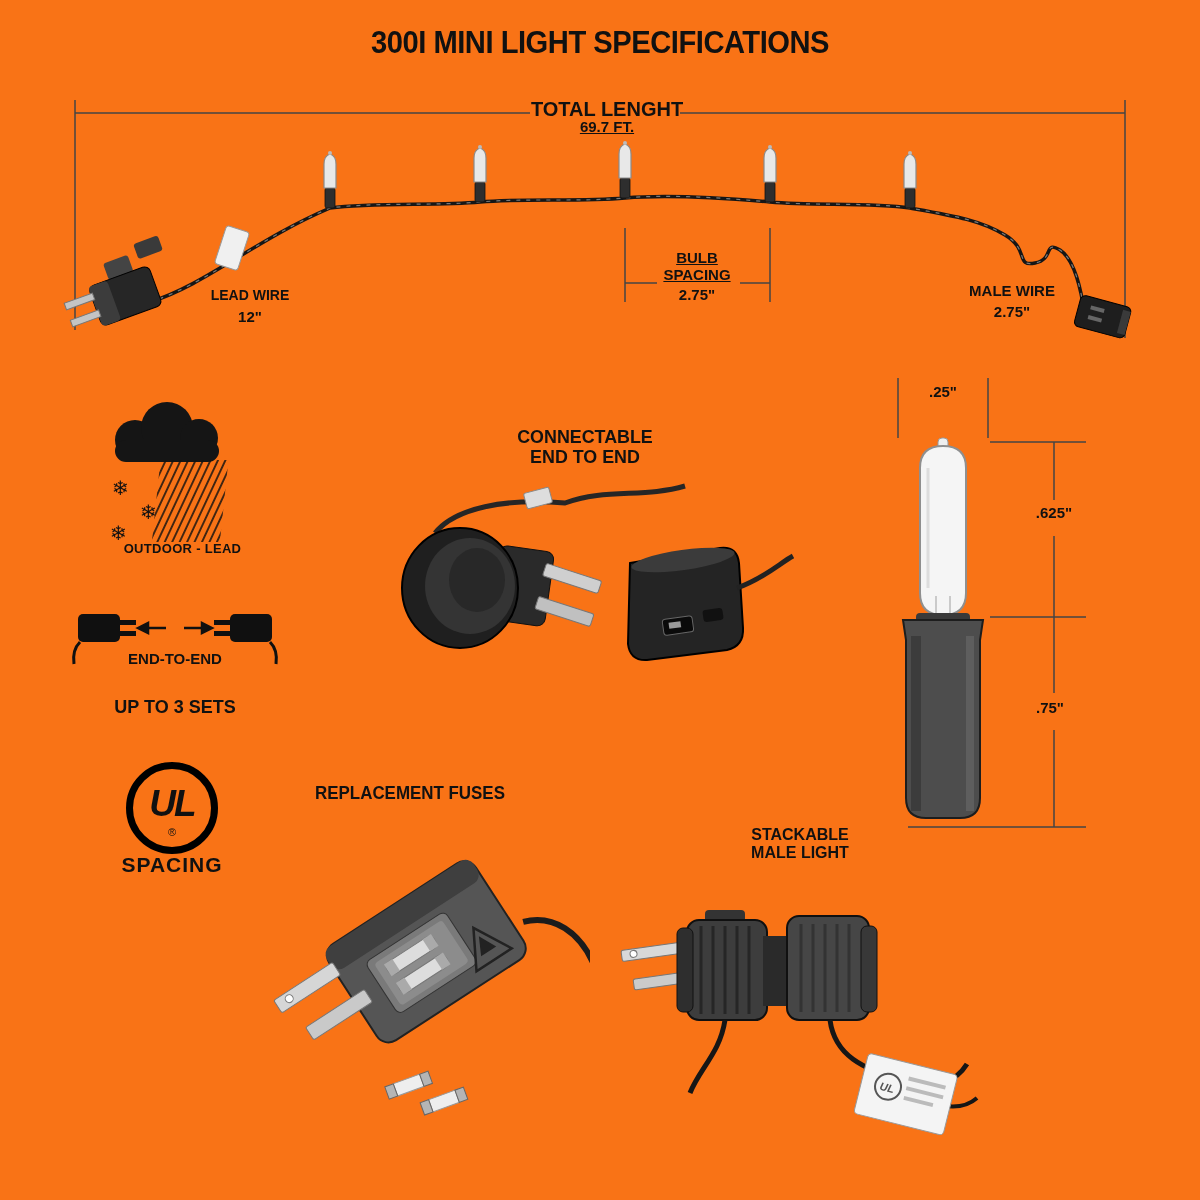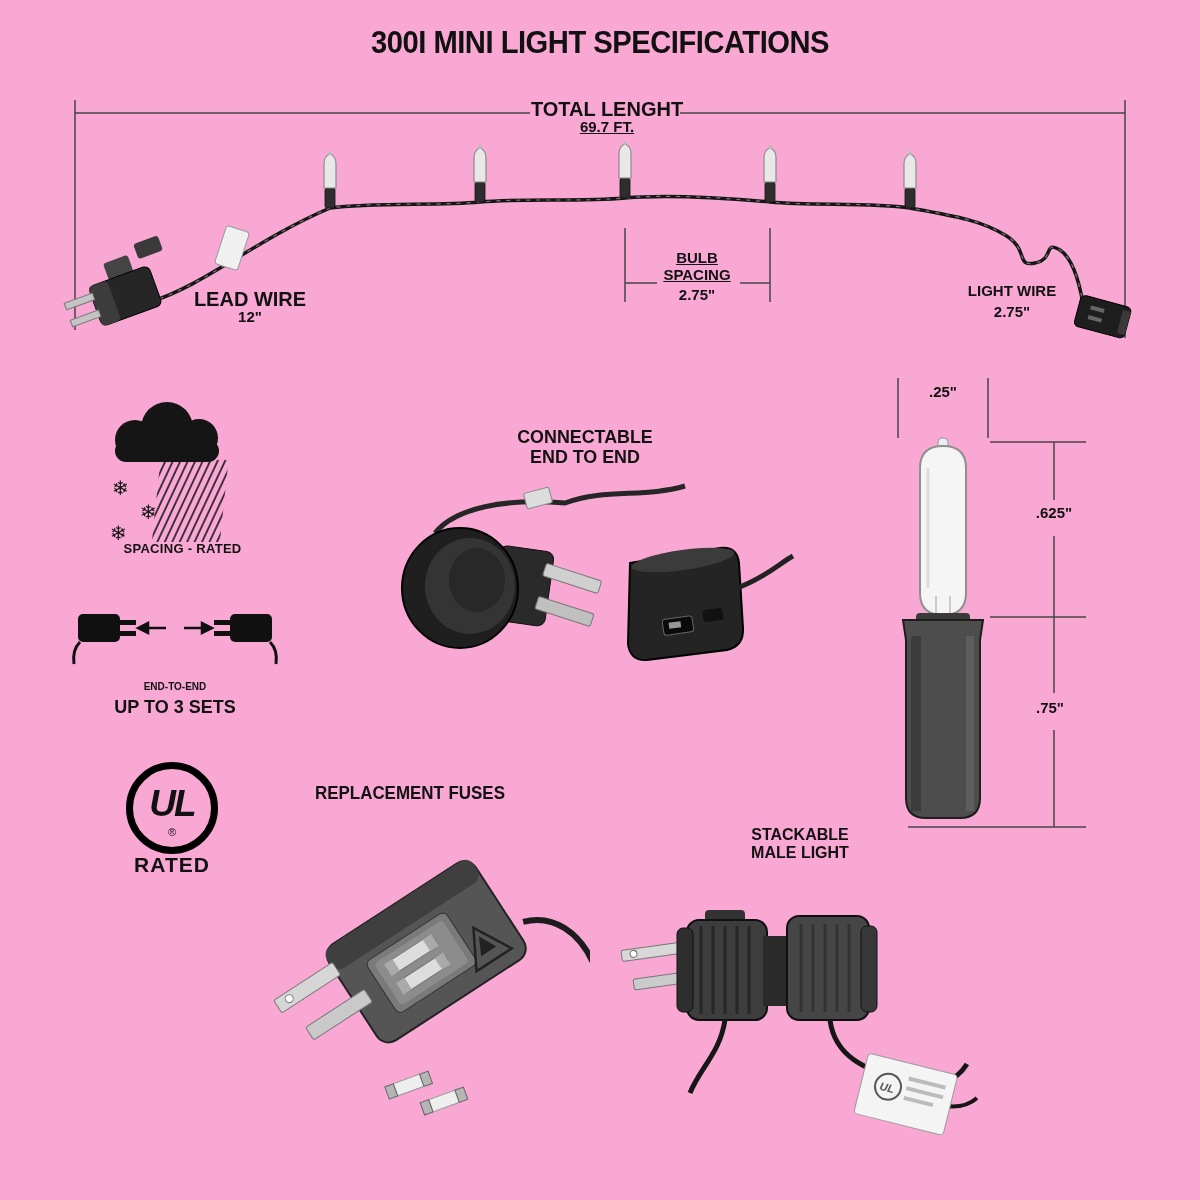--- a/index.html
+++ b/index.html
@@ -1,16 +1,16 @@
 <!DOCTYPE html>
 <html><head>
 <meta charset="utf-8">
 <style>
   html,body{margin:0;padding:0;background:#fff;}
-  #page{position:relative;width:1200px;height:1200px;background:#f9a8d4;overflow:hidden;
+  #page{position:relative;width:1200px;height:1200px;background:#f97316;overflow:hidden;
         font-family:"Liberation Sans",sans-serif;color:#111;}
   .label{position:absolute;text-align:center;font-weight:bold;color:#111;line-height:1.12;}
   .thin{font-weight:600;}
   .cond{transform:scaleX(0.94);transform-origin:center top;}
   #title{left:0;top:26px;width:1200px;font-size:31px;letter-spacing:-0.5px;}
   .snow{position:absolute;font-size:20px;color:#111;font-family:"DejaVu Sans",sans-serif;}
   #ul-circle{position:absolute;left:126px;top:762px;width:92px;height:92px;border:7px solid #000;
              border-radius:50%;box-sizing:border-box;}
   #ul-text{position:absolute;left:0;top:14px;width:78px;text-align:center;
            font-style:italic;font-weight:bold;font-size:37px;letter-spacing:-2px;}
@@ -87,45 +87,45 @@
     <g stroke="#444" stroke-width="1.5">
       <line x1="570" y1="138" x2="570" y2="212"></line>
       <line x1="715" y1="138" x2="715" y2="212"></line>
       <line x1="570" y1="193" x2="602" y2="193"></line>
       <line x1="685" y1="193" x2="715" y2="193"></line>
     </g>
   </svg>
 
   <div class="label" style="left:500px;top:98px;width:214px;font-size:20px;">TOTAL LENGHT</div>
   <div class="label" style="left:500px;top:119px;width:214px;font-size:15px;text-decoration:underline;">69.7 FT.</div>
-  <div class="label" style="left:175px;top:288px;width:150px;font-size:20px;">LEAD WIRE</div>
+  <div class="label" style="left:175px;top:288px;width:150px;font-size:14px;">LEAD WIRE</div>
   <div class="label" style="left:175px;top:309px;width:150px;font-size:15px;">12"</div>
   <div class="label" style="left:652px;top:250px;width:90px;font-size:15px;text-decoration:underline;">BULB SPACING</div>
   <div class="label" style="left:652px;top:287px;width:90px;font-size:15px;">2.75"</div>
-  <div class="label" style="left:937px;top:283px;width:150px;font-size:15px;">LIGHT WIRE</div>
+  <div class="label" style="left:937px;top:283px;width:150px;font-size:15px;">MALE WIRE</div>
   <div class="label" style="left:937px;top:304px;width:150px;font-size:15px;">2.75"</div>
 
   <svg style="left:95px;top:398px;" width="160" height="150" viewBox="0 0 160 150">
     <defs>
       <pattern id="rain" width="7" height="10" patternUnits="userSpaceOnUse" patternTransform="rotate(20)">
         <line x1="3" y1="0" x2="3" y2="10" stroke="#111" stroke-width="1.6"></line>
       </pattern>
     </defs>
     <g fill="#151515">
       <circle cx="40" cy="42" r="20"></circle>
       <circle cx="72" cy="30" r="26"></circle>
       <circle cx="104" cy="40" r="19"></circle>
       <rect x="20" y="42" width="104" height="22" rx="11"></rect>
     </g>
     <rect x="72" y="62" width="68" height="82" fill="url(#rain)" transform="skewX(-6)"></rect>
   </svg>
   <span class="snow" style="left:112px;top:476px;">❄</span>
   <span class="snow" style="left:140px;top:500px;">❄</span>
   <span class="snow" style="left:110px;top:521px;">❄</span>
-  <div class="label" style="left:95px;top:542px;width:175px;font-size:13px;letter-spacing:0.3px;">SPACING - RATED</div>
+  <div class="label" style="left:95px;top:542px;width:175px;font-size:13px;letter-spacing:0.3px;">OUTDOOR - LEAD</div>
 
   <svg style="left:70px;top:598px;" width="210" height="70" viewBox="0 0 210 70">
     <g fill="#101010" stroke="none">
       <rect x="8" y="16" width="42" height="28" rx="5"></rect>
       <rect x="50" y="22" width="16" height="5"></rect>
       <rect x="50" y="33" width="16" height="5"></rect>
       <rect x="160" y="16" width="42" height="28" rx="5"></rect>
       <rect x="144" y="22" width="16" height="5"></rect>
       <rect x="144" y="33" width="16" height="5"></rect>
     </g>
@@ -133,21 +133,21 @@
       <path d="M 10 44 Q 2 52 4 66"></path>
       <path d="M 200 44 Q 208 52 206 66"></path>
     </g>
     <g stroke="#101010" stroke-width="2.5" fill="#101010">
       <line x1="96" y1="30" x2="76" y2="30"></line>
       <polygon points="68,30 78,25 78,35"></polygon>
       <line x1="114" y1="30" x2="134" y2="30"></line>
       <polygon points="142,30 132,25 132,35"></polygon>
     </g>
   </svg>
-  <div class="label" style="left:70px;top:681px;width:210px;font-size:10px;">END-TO-END</div>
+  <div class="label" style="left:70px;top:651px;width:210px;font-size:15px;">END-TO-END</div>
   <div class="label" style="left:70px;top:697px;width:210px;font-size:18px;">UP TO 3 SETS</div>
 
   <div class="label thin cond" style="left:450px;top:426px;width:270px;font-size:19px;">CONNECTABLE</div>
   <div class="label thin cond" style="left:450px;top:446px;width:270px;font-size:19px;">END TO END</div>
 
   <svg style="left:375px;top:468px;" width="420" height="245" viewBox="0 0 420 245">
     <path d="M 60 65 C 80 40 130 30 190 35 C 230 20 270 30 310 18" fill="none" stroke="#262626" stroke-width="5"></path>
     <rect x="150" y="22" width="26" height="16" rx="2" fill="#ddd" stroke="#888" transform="rotate(-15 163 30)"></rect>
     <g>
       <rect x="120" y="80" width="55" height="75" rx="8" fill="#2a2a2a" stroke="#111" transform="rotate(8 145 115)"></rect>
@@ -194,21 +194,21 @@
     </g>
   </svg>
   <div class="label" style="left:898px;top:384px;width:90px;font-size:15px;">.25"</div>
   <div class="label" style="left:1012px;top:505px;width:84px;font-size:15px;">.625"</div>
   <div class="label" style="left:1008px;top:700px;width:84px;font-size:15px;">.75"</div>
 
   <div id="ul-circle">
     <span id="ul-text">UL</span>
     <span id="ul-reg">®</span>
   </div>
-  <div class="label" style="left:110px;top:853px;width:124px;font-size:21px;letter-spacing:1px;font-weight:800;">RATED</div>
+  <div class="label" style="left:110px;top:853px;width:124px;font-size:21px;letter-spacing:1px;font-weight:800;">SPACING</div>
 
   <div class="label thin cond" style="left:270px;top:783px;width:280px;font-size:18px;">REPLACEMENT FUSES</div>
 
   <svg style="left:250px;top:815px;" width="340" height="320" viewBox="0 0 340 320">
     <g transform="rotate(-33 170 150)">
       <path d="M 280 170 C 310 180 322 210 316 245" fill="none" stroke="#1c1c1c" stroke-width="6"></path>
       <rect x="95" y="85" width="175" height="115" rx="14" fill="#555" stroke="#222" stroke-width="2"></rect>
       <rect x="95" y="85" width="175" height="26" rx="10" fill="#3f3f3f"></rect>
       <rect x="125" y="118" width="95" height="62" rx="6" fill="#7a7a7a" stroke="#333"></rect>
       <rect x="132" y="124" width="81" height="50" rx="4" fill="#8c8c8c"></rect>

